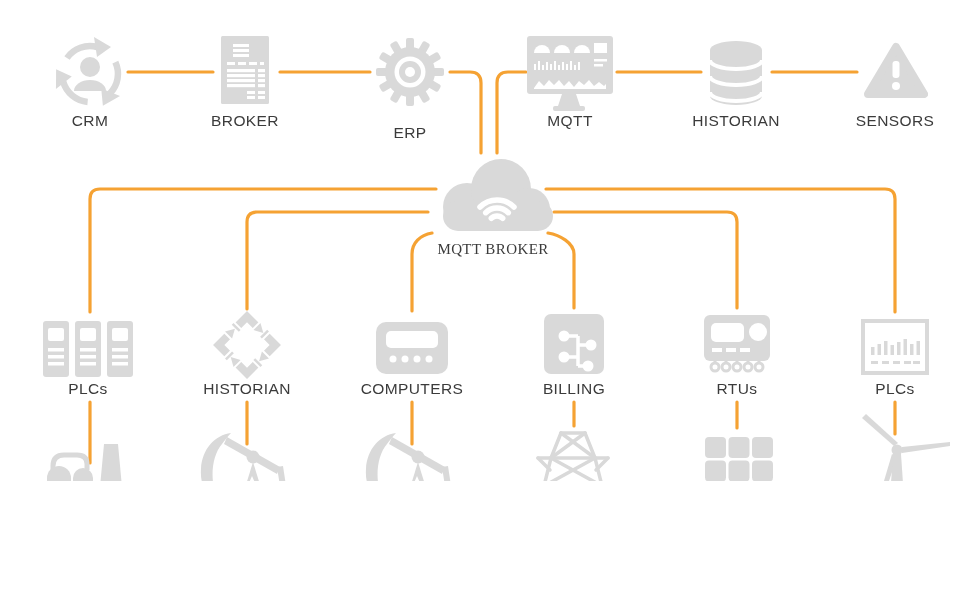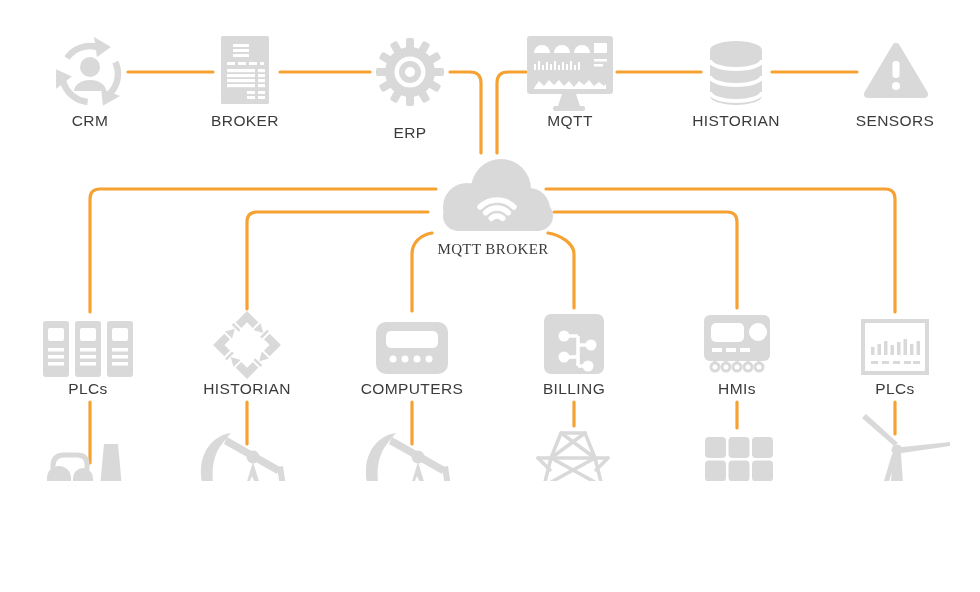--- a/index.html
+++ b/index.html
@@ -434,16 +434,16 @@
   <div class="lbl" style="left:570px;top:112px">MQTT</div>
   <div class="lbl" style="left:736px;top:112px">HISTORIAN</div>
   <div class="lbl" style="left:895px;top:112px">SENSORS</div>
 
   <div class="lbl broker" style="left:493px;top:241px">MQTT BROKER</div>
 
   <div class="lbl" style="left:88px;top:380px">PLCs</div>
   <div class="lbl" style="left:247px;top:380px">HISTORIAN</div>
   <div class="lbl" style="left:412px;top:380px">COMPUTERS</div>
   <div class="lbl" style="left:574px;top:380px">BILLING</div>
-  <div class="lbl" style="left:737px;top:380px">HMIs</div>
+  <div class="lbl" style="left:737px;top:380px">RTUs</div>
   <div class="lbl" style="left:895px;top:380px">PLCs</div>
 
 </div>
 
 </body></html>

